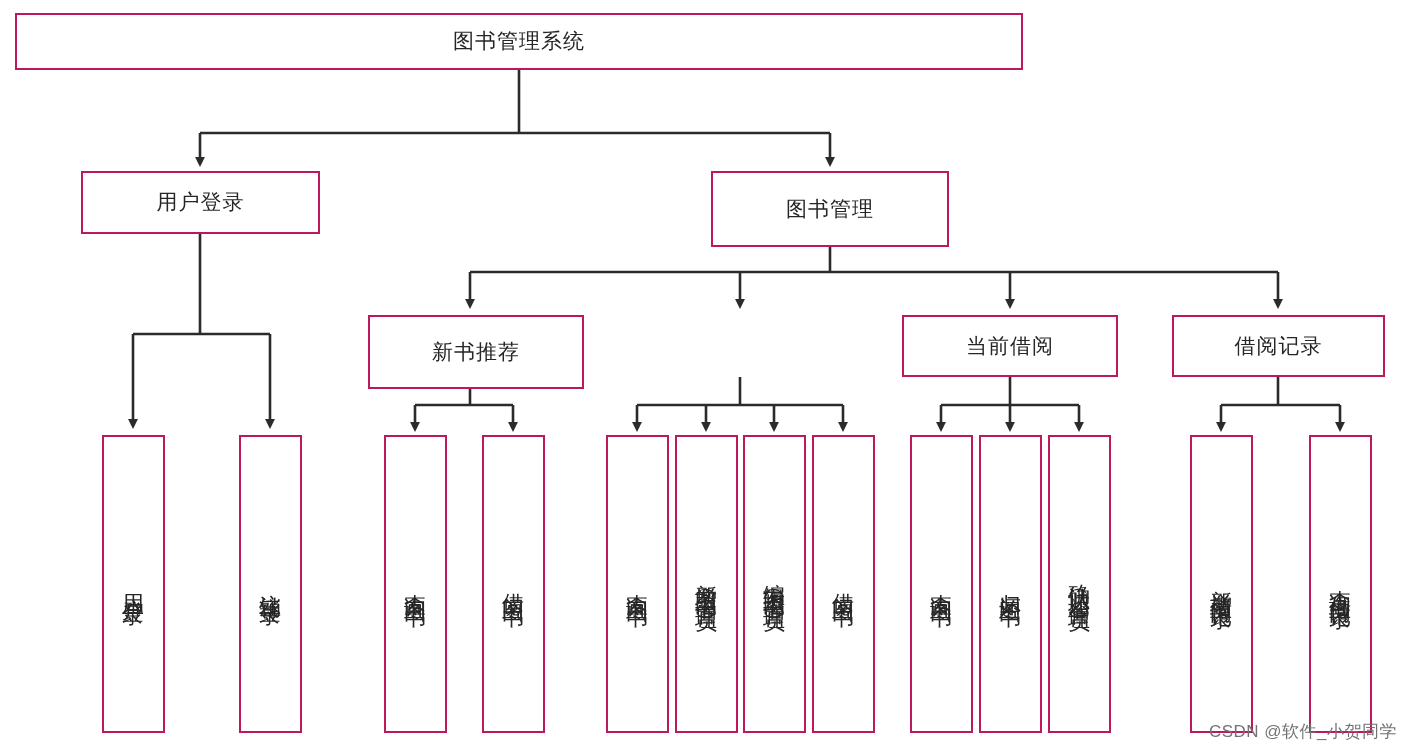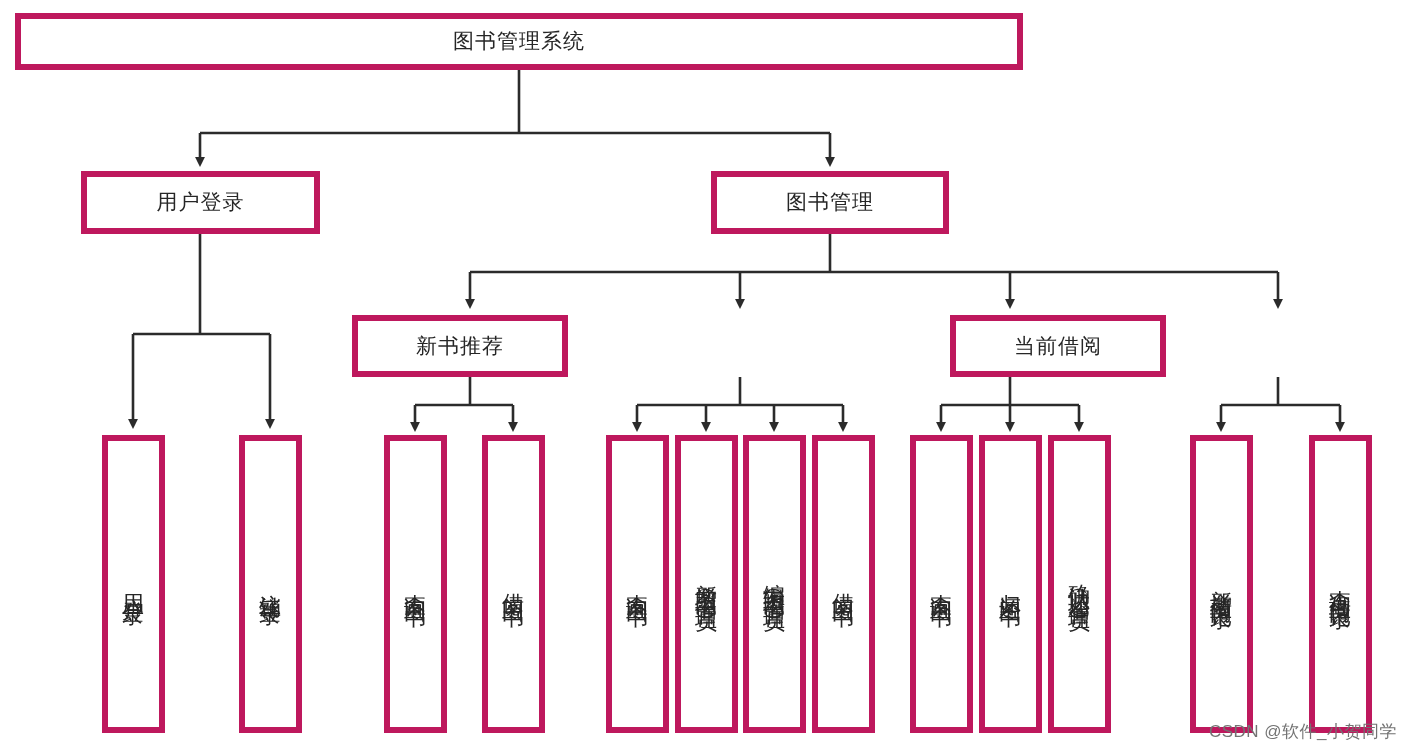--- a/index.html
+++ b/index.html
@@ -1,19 +1,19 @@
 <!DOCTYPE html>
 <html><head>
 <meta charset="utf-8">
 <style>
   html,body{margin:0;padding:0;background:#ffffff;}
   body{font-family:"Liberation Sans","DejaVu Sans",sans-serif;}
   #stage{position:relative;width:1405px;height:747px;background:#fff;overflow:hidden;}
   #wires{position:absolute;left:0;top:0;width:1405px;height:747px;}
-  .node{position:absolute;box-sizing:border-box;background:#ffffff;border:6px solid #be185d;
+  .node{position:absolute;box-sizing:border-box;background:#ffffff;border:2px solid #be185d;
         display:flex;align-items:center;justify-content:center;color:#262626;}
   .node .lbl{display:block;text-align:center;line-height:1.18;}
   .h-node .lbl{font-size:21px;letter-spacing:1px;}
   .v-node{align-items:center;justify-content:center;padding:6px 2px;}
   .v-node .lbl{writing-mode:vertical-rl;text-orientation:upright;font-size:22px;
                letter-spacing:4px;line-height:1.05;white-space:nowrap;}
   #watermark{position:absolute;right:8px;bottom:4px;font-size:17px;color:#737373;
              letter-spacing:.5px;white-space:nowrap;}
 </style>
 </head>
@@ -71,29 +71,32 @@
     </g>
   </svg>
 
   <div class="node h-node" style="left:15px;top:13px;width:1008px;height:57px;">
     <span class="lbl">图书管理系统</span>
   </div>
 
   <div class="node h-node" style="left:81px;top:171px;width:239px;height:63px;">
     <span class="lbl">用户登录</span>
   </div>
-  <div class="node h-node" style="left:711px;top:171px;width:238px;height:63px;">
+  <div class="node h-node" style="left:711px;top:171px;width:238px;height:76px;">
     <span class="lbl">图书管理</span>
   </div>
 
-  <div class="node h-node" style="left:352px;top:315px;width:216px;height:62px;">
+  <div class="node h-node" style="left:368px;top:315px;width:216px;height:74px;">
     <span class="lbl">新书推荐</span>
   </div>
-  <div class="node h-node" style="left:902px;top:315px;width:216px;height:62px;margin-left:48px;">
+  <div class="node h-node" style="left:902px;top:315px;width:216px;height:62px;">
     <span class="lbl">当前借阅</span>
+  </div>
+  <div class="node h-node" style="left:1172px;top:315px;width:213px;height:62px;">
+    <span class="lbl">借阅记录</span>
   </div>
 
   <div class="node v-node" style="left:102px;top:435px;width:63px;height:298px;">
     <span class="lbl">用户登录</span>
   </div>
   <div class="node v-node" style="left:239px;top:435px;width:63px;height:298px;">
     <span class="lbl">注销登录</span>
   </div>
 
   <div class="node v-node" style="left:384px;top:435px;width:63px;height:298px;">

